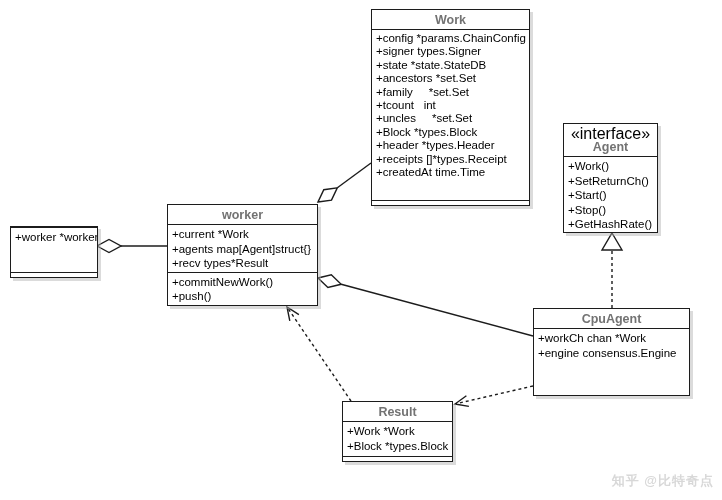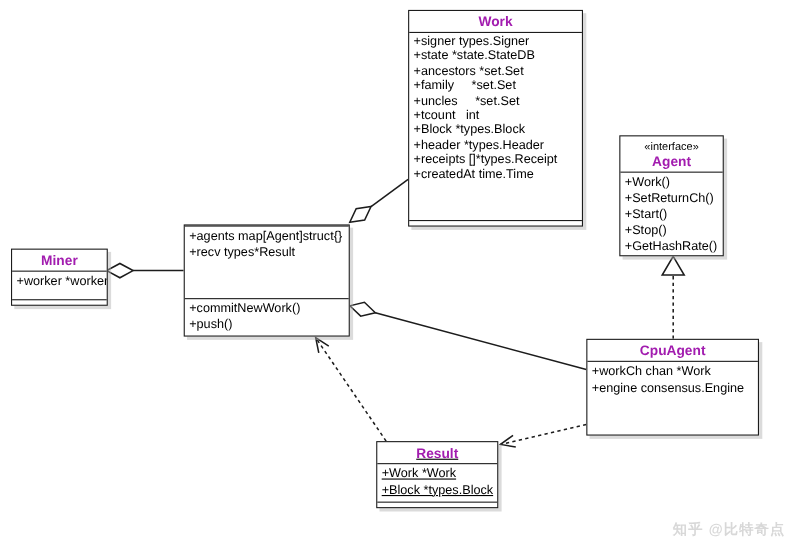--- a/index.html
+++ b/index.html
@@ -12,22 +12,22 @@
   .edge-line{stroke:#1c1c1c;stroke-width:1.4;fill:none;}
   .dashed{stroke-dasharray:3 3;}
   .diamond,.triangle{fill:#ffffff;stroke:#1c1c1c;stroke-width:1.4;}
   .arrowhead{fill:none;stroke:#1c1c1c;stroke-width:1.4;}
   .uml-class{
     position:absolute;background:#ffffff;border:1.6px solid #1c1c1c;
     box-shadow:3px 3px 0 rgba(175,175,175,0.45);
     display:flex;flex-direction:column;box-sizing:border-box;
   }
   .title{text-align:center;padding:3px 3px 2px;}
-  .cname{font-weight:bold;font-size:12.5px;line-height:14px;color:#a21caf;}
-  .stereo{font-size:10px;line-height:13px;color:#000;}
+  .cname{font-weight:bold;font-size:12.5px;line-height:14px;color:#737373;}
+  .stereo{font-size:16px;line-height:13px;color:#000;}
   .section{border-top:1.5px solid #1c1c1c;padding:2px 3px 2px 4px;box-sizing:border-box;overflow:hidden;}
   .section.grow{flex:1 1 auto;}
   .member{font-size:11.5px;line-height:14.6px;white-space:pre;color:#000;}
   .uml-class.dense .member{line-height:13.4px;}
   .watermark{
     position:absolute;right:8px;bottom:10px;
     font-size:13px;font-weight:bold;color:#d8d8d8;letter-spacing:1px;
   }
 </style>
 </head>
@@ -55,49 +55,51 @@
         <line class="edge-line dashed" x1="351" y1="401" x2="287" y2="307"></line>
         <polyline class="arrowhead" points="298.9,314.7 287.0,307.0 289.8,320.8"></polyline>
       </g>
       <g>
         <line class="edge-line dashed" x1="533" y1="386" x2="455" y2="404"></line>
         <polyline class="arrowhead" points="466.4,395.7 455.0,404.0 468.9,406.4"></polyline>
       </g>
     </svg>
   <div id="class-layer">
       <div class="uml-class" style="left: 10px; top: 226px; width: 88px; height: 52px;">
-        <div class="title">
-          <div class="cname">Miner</div>
-        </div>
         <div class="section grow">
           <div class="member">+worker *worker</div>
         </div>
         <div class="section"></div>
       </div>
       <div class="uml-class" style="left: 167px; top: 204px; width: 151px; height: 102px;">
+        <div class="title">
+          <div class="cname">worker</div>
+        </div>
         <div class="section grow">
+          <div class="member">+current *Work</div>
           <div class="member">+agents map[Agent]struct{}</div>
           <div class="member">+recv types*Result</div>
         </div>
         <div class="section">
           <div class="member">+commitNewWork()</div>
           <div class="member">+push()</div>
         </div>
       </div>
       <div class="uml-class dense" style="left: 371px; top: 9px; width: 159px; height: 197px;">
         <div class="title">
           <div class="cname">Work</div>
         </div>
         <div class="section grow">
+          <div class="member">+config *params.ChainConfig</div>
           <div class="member">+signer types.Signer</div>
           <div class="member">+state *state.StateDB</div>
           <div class="member">+ancestors *set.Set</div>
           <div class="member">+family     *set.Set</div>
+          <div class="member">+tcount   int</div>
           <div class="member">+uncles     *set.Set</div>
-          <div class="member">+tcount   int</div>
           <div class="member">+Block *types.Block</div>
           <div class="member">+header *types.Header</div>
           <div class="member">+receipts []*types.Receipt</div>
           <div class="member">+createdAt time.Time</div>
         </div>
         <div class="section"></div>
       </div>
       <div class="uml-class" style="left: 563px; top: 123px; width: 95px; height: 110px;">
         <div class="title">
           <div class="stereo">«interface»</div>
@@ -113,21 +115,21 @@
       </div>
       <div class="uml-class" style="left: 533px; top: 308px; width: 157px; height: 88px;">
         <div class="title">
           <div class="cname">CpuAgent</div>
         </div>
         <div class="section grow">
           <div class="member">+workCh chan *Work</div>
           <div class="member">+engine consensus.Engine</div>
         </div>
       </div>
-      <div class="uml-class" style="left: 342px; top: 401px; width: 111px; height: 61px; text-decoration: underline;">
+      <div class="uml-class" style="left: 342px; top: 401px; width: 111px; height: 61px;">
         <div class="title">
           <div class="cname">Result</div>
         </div>
         <div class="section grow">
           <div class="member">+Work *Work</div>
           <div class="member">+Block *types.Block</div>
         </div>
         <div class="section"></div>
       </div>
     </div>

